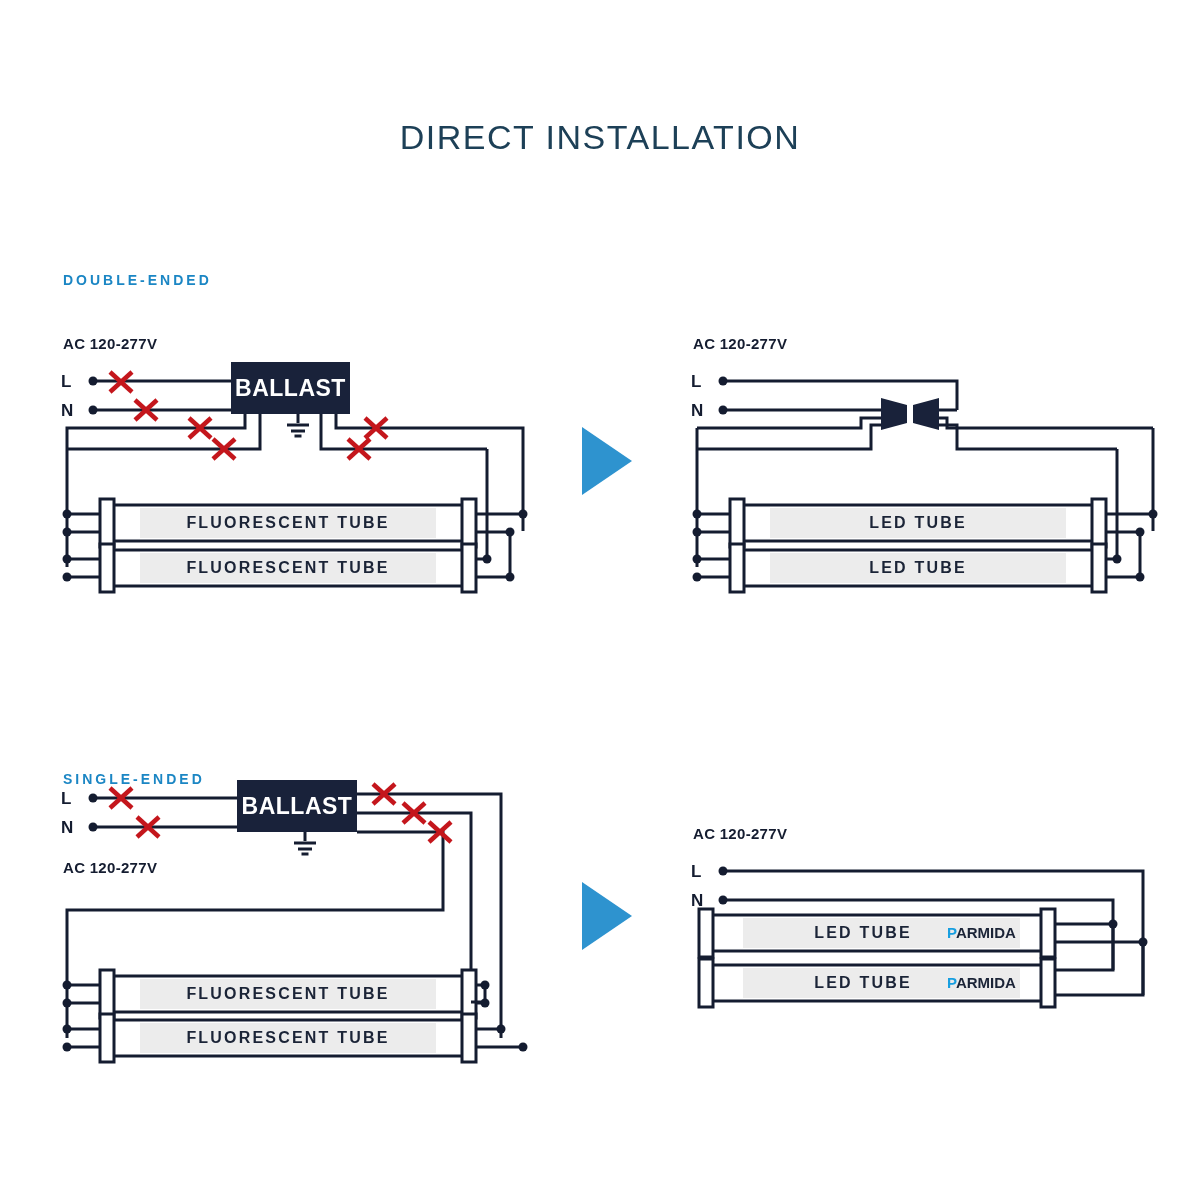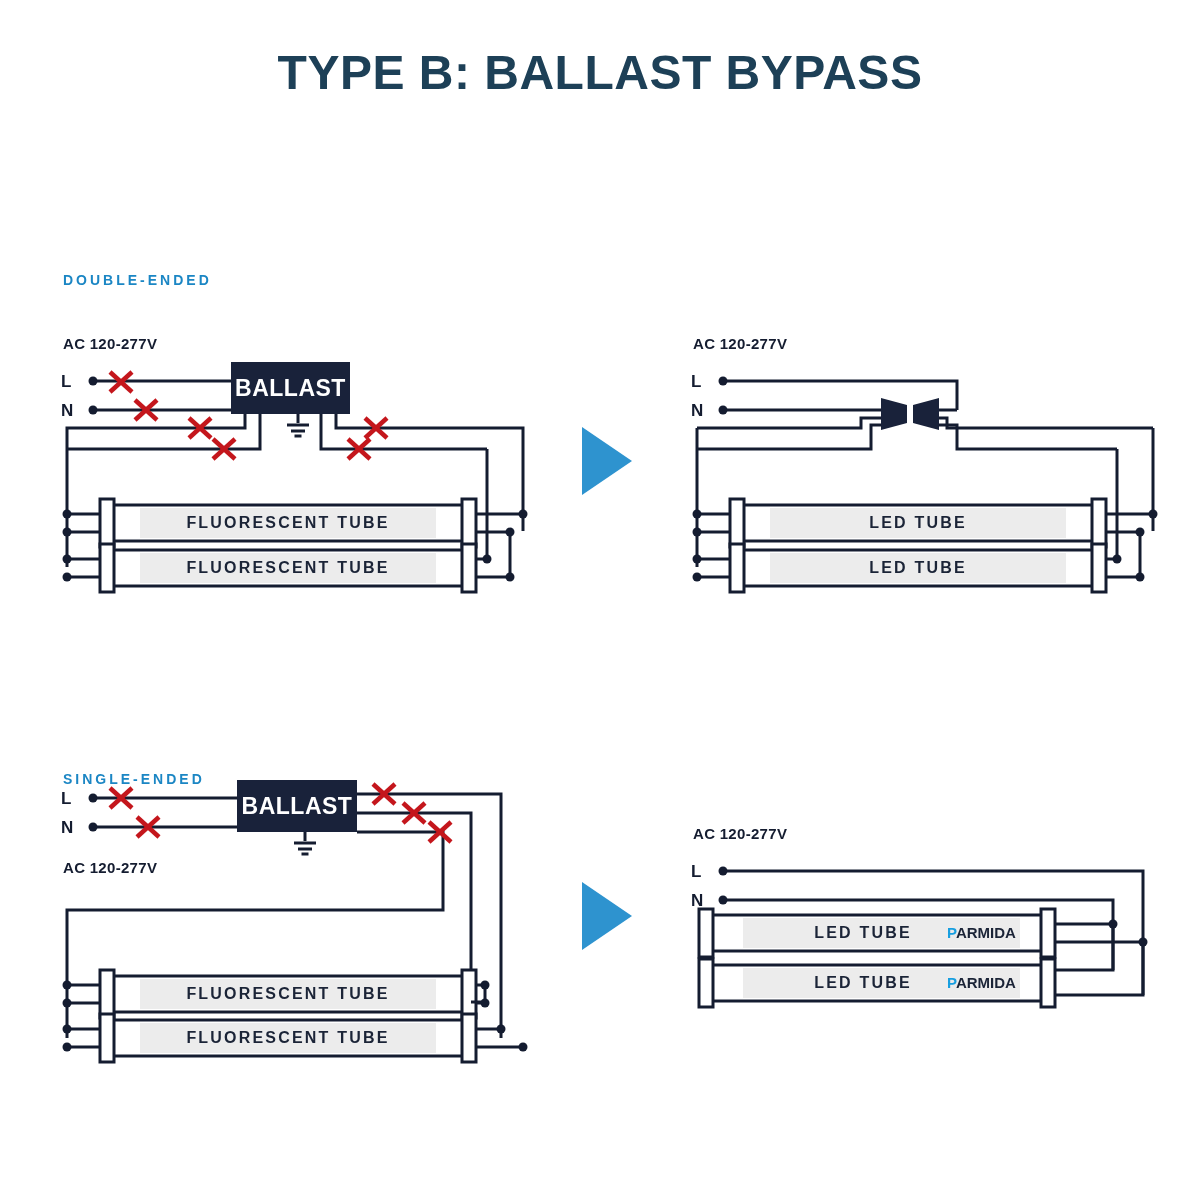--- a/index.html
+++ b/index.html
@@ -53,21 +53,21 @@
   .nut{fill:#19223a;}
   .arrow{fill:#2e93cf;}
   .logo-p{font-family:"Liberation Sans",sans-serif;font-size:15px;font-weight:bold;fill:#189fe0;letter-spacing:0px;}
   .logo-rest{font-family:"Liberation Sans",sans-serif;font-size:15px;font-weight:bold;fill:#1b2437;letter-spacing:0px;}
 </style>
 </head>
 <body>
 
 <div class="page">
 
-  <div class="title">TYPE B: BALLAST BYPASS</div>
+  <div class="subtitle">DIRECT INSTALLATION</div>
 
   <div class="section-head" id="sec-double">DOUBLE-ENDED</div>
 
   <svg id="svg-de-before" style="left:55px;top:335px;" width="480" height="260" viewBox="0 0 480 260">
 
     <text class="acv" x="8" y="14">AC 120-277V</text>
 
     <text class="lbl" x="6" y="52">L</text>
     <text class="lbl" x="6" y="81">N</text>
     <circle class="dot" cx="38" cy="46" r="4.5"></circle>

